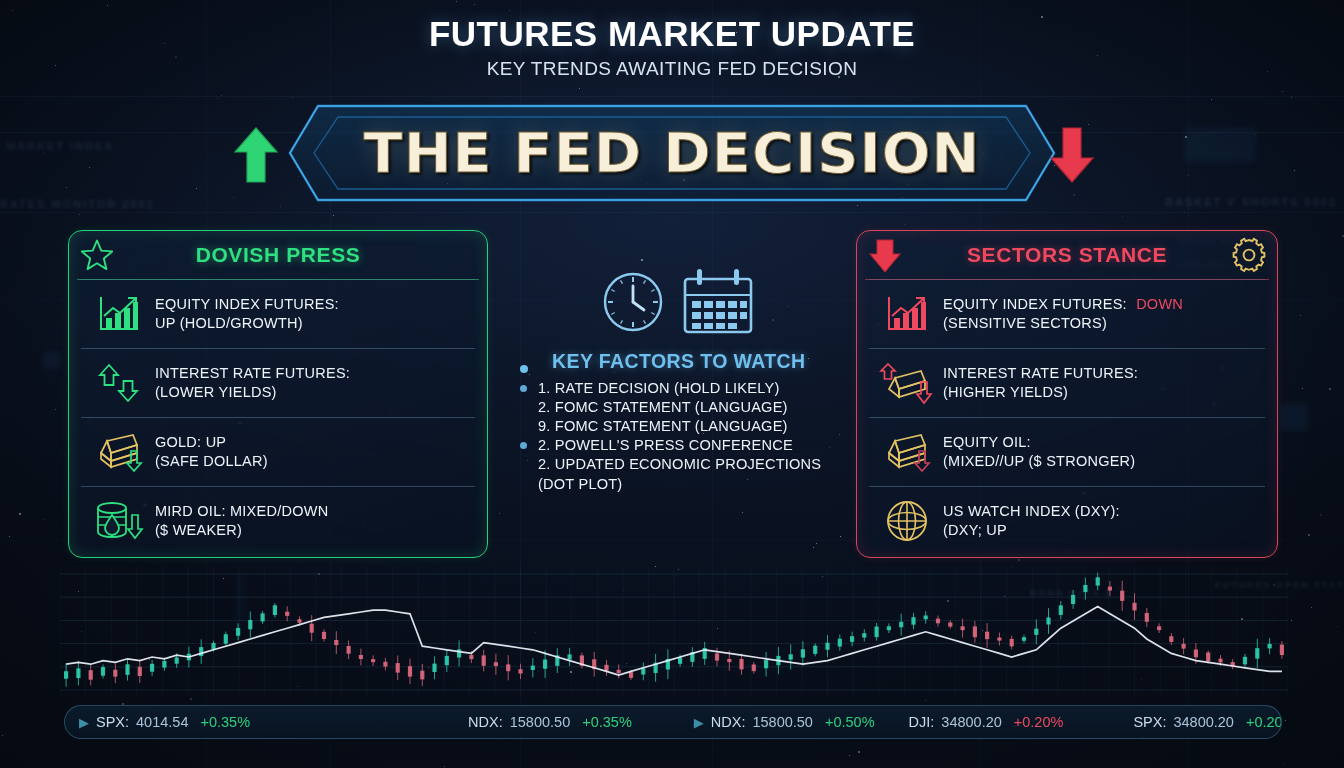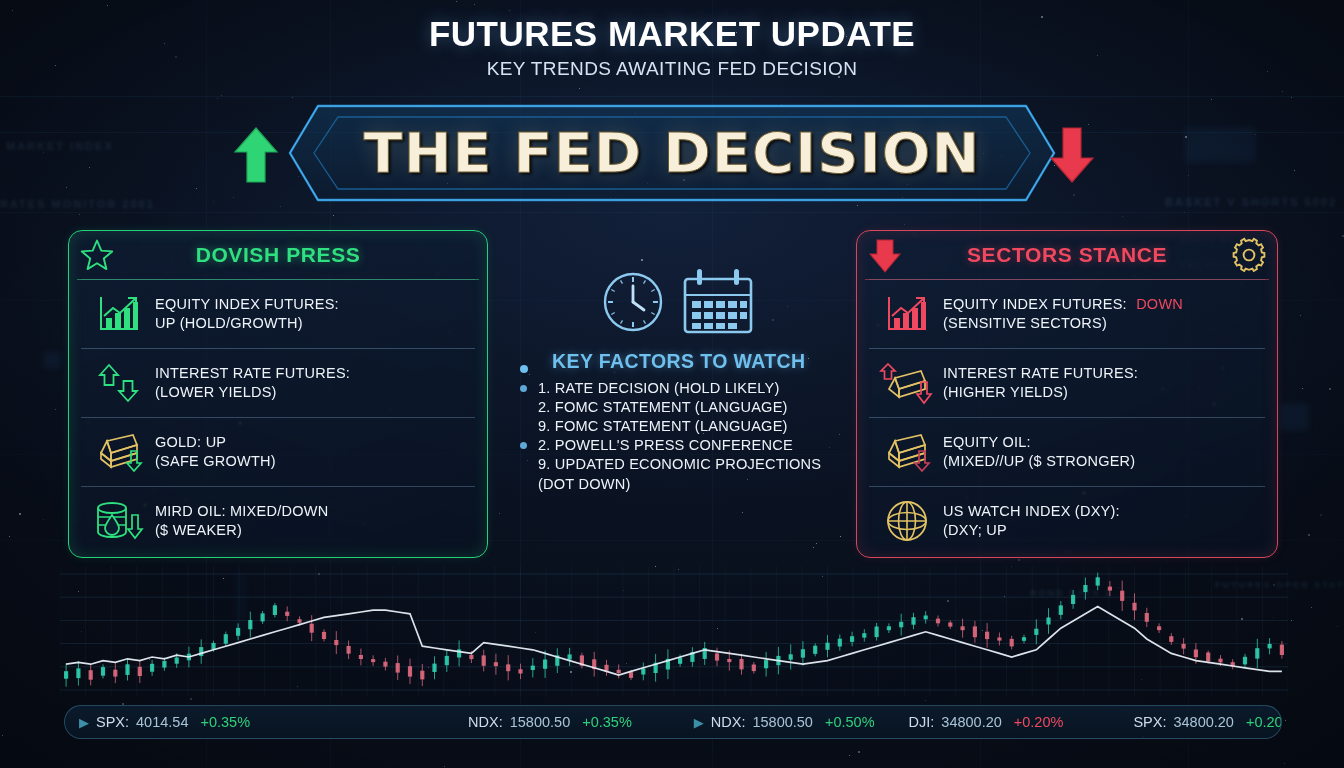--- a/index.html
+++ b/index.html
@@ -399,21 +399,21 @@
           <path d="M14 10 L40 4 L44 14 L18 22 Z" fill="none" stroke="#e3c264" stroke-width="1.7"></path>
           <path d="M14 10 L8 22 L18 30 L18 22 Z" fill="none" stroke="#e3c264" stroke-width="1.7"></path>
           <path d="M18 22 L18 30 L44 22 L44 14 Z" fill="none" stroke="#e3c264" stroke-width="1.7"></path>
           <path d="M8 22 L8 28 L18 36 L18 30 Z" fill="none" stroke="#e3c264" stroke-width="1.7"></path>
           <path d="M18 30 L18 36 L44 28 L44 22 Z" fill="none" stroke="#e3c264" stroke-width="1.7"></path>
           <path d="M38 20 L38 32 L34 32 L41 40 L48 32 L44 32 L44 20 Z" fill="none" stroke="#2ee07f" stroke-width="1.7"></path>
         </svg>
       </div>
       <div class="rtext">
         <span>GOLD: UP</span>
-        <span class="l2">(SAFE GROWTH)</span>
+        <span class="l2">(SAFE DOLLAR)</span>
       </div>
     </div>
 
     <div class="row">
       <div class="ricon">
         <svg width="54" height="44" viewBox="0 0 54 44">
           <ellipse cx="20" cy="9" rx="14" ry="5" fill="none" stroke="#2ee07f" stroke-width="1.8"></ellipse>
           <path d="M6 9 L6 33 A14 5 0 0 0 34 33 L34 9" fill="none" stroke="#2ee07f" stroke-width="1.8"></path>
           <path d="M6 18 L34 18 M6 26 L34 26" stroke="#2ee07f" stroke-width="1.5"></path>
           <path d="M20 16 C15 23 13 26 13 29 a7 7 0 0 0 14 0 c0-3-2-6-7-13 Z" fill="#0b1c2e" stroke="#2ee07f" stroke-width="1.8"></path>
@@ -578,25 +578,25 @@
       <div class="li">
         <span class="dot off"></span>
         <span>9. FOMC STATEMENT (LANGUAGE)</span>
       </div>
       <div class="li">
         <span class="dot"></span>
         <span>2. POWELL'S PRESS CONFERENCE</span>
       </div>
       <div class="li">
         <span class="dot off"></span>
-        <span>9. UPDATED ECONOMIC PROJECTIONS</span>
+        <span>2. UPDATED ECONOMIC PROJECTIONS</span>
       </div>
       <div class="li">
         <span class="dot off"></span>
-        <span>(DOT DOWN)</span>
+        <span>(DOT PLOT)</span>
       </div>
     </div>
 </div>
 
 <div id="chartWrap">
   <svg id="chartSvg" viewBox="0 0 1228 140" preserveAspectRatio="none">
       <line x1="0" y1="14.0" x2="1228" y2="14.0" stroke="#2a506e" stroke-width="0.7" opacity="0.45"></line>
       <line x1="0" y1="37.2" x2="1228" y2="37.2" stroke="#2a506e" stroke-width="0.7" opacity="0.45"></line>
       <line x1="0" y1="60.4" x2="1228" y2="60.4" stroke="#2a506e" stroke-width="0.7" opacity="0.45"></line>
       <line x1="0" y1="83.6" x2="1228" y2="83.6" stroke="#2a506e" stroke-width="0.7" opacity="0.45"></line>

